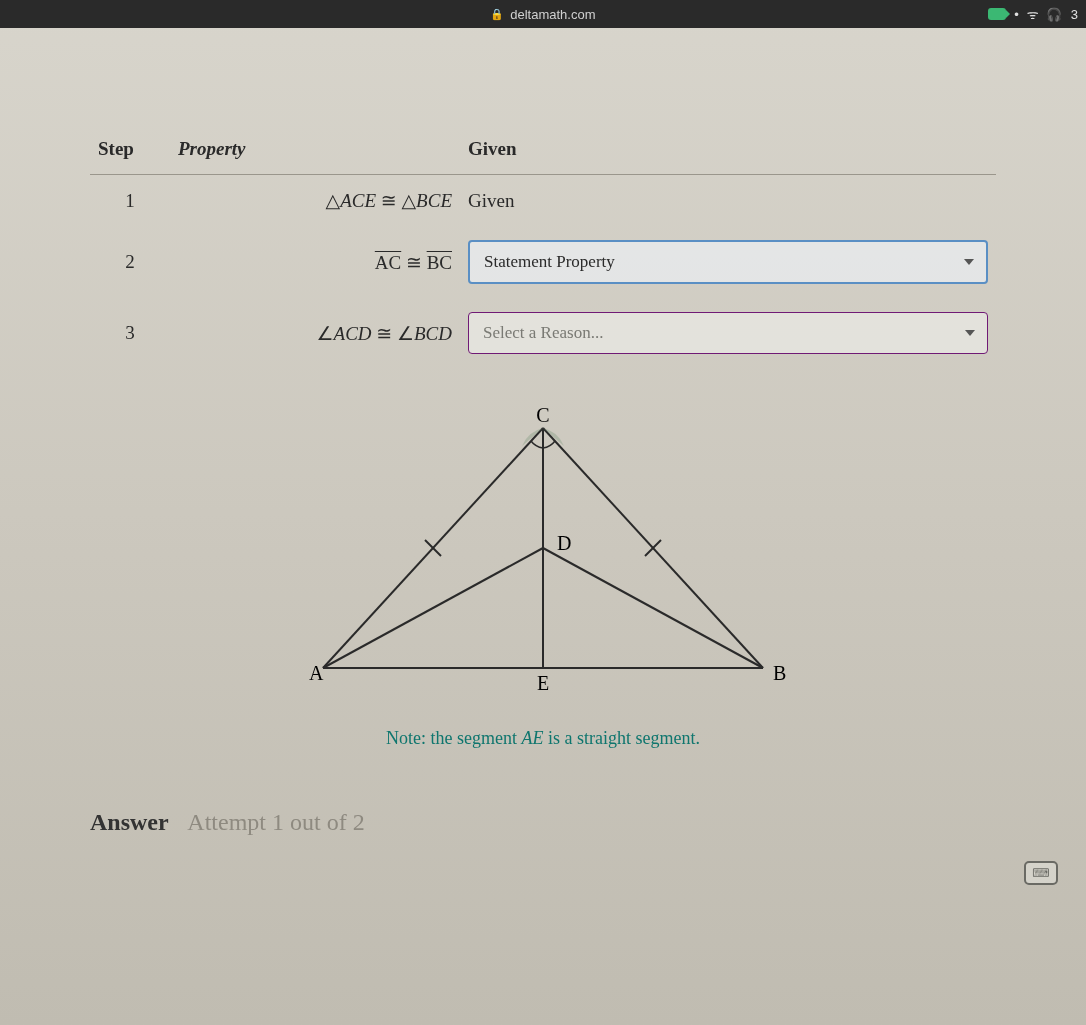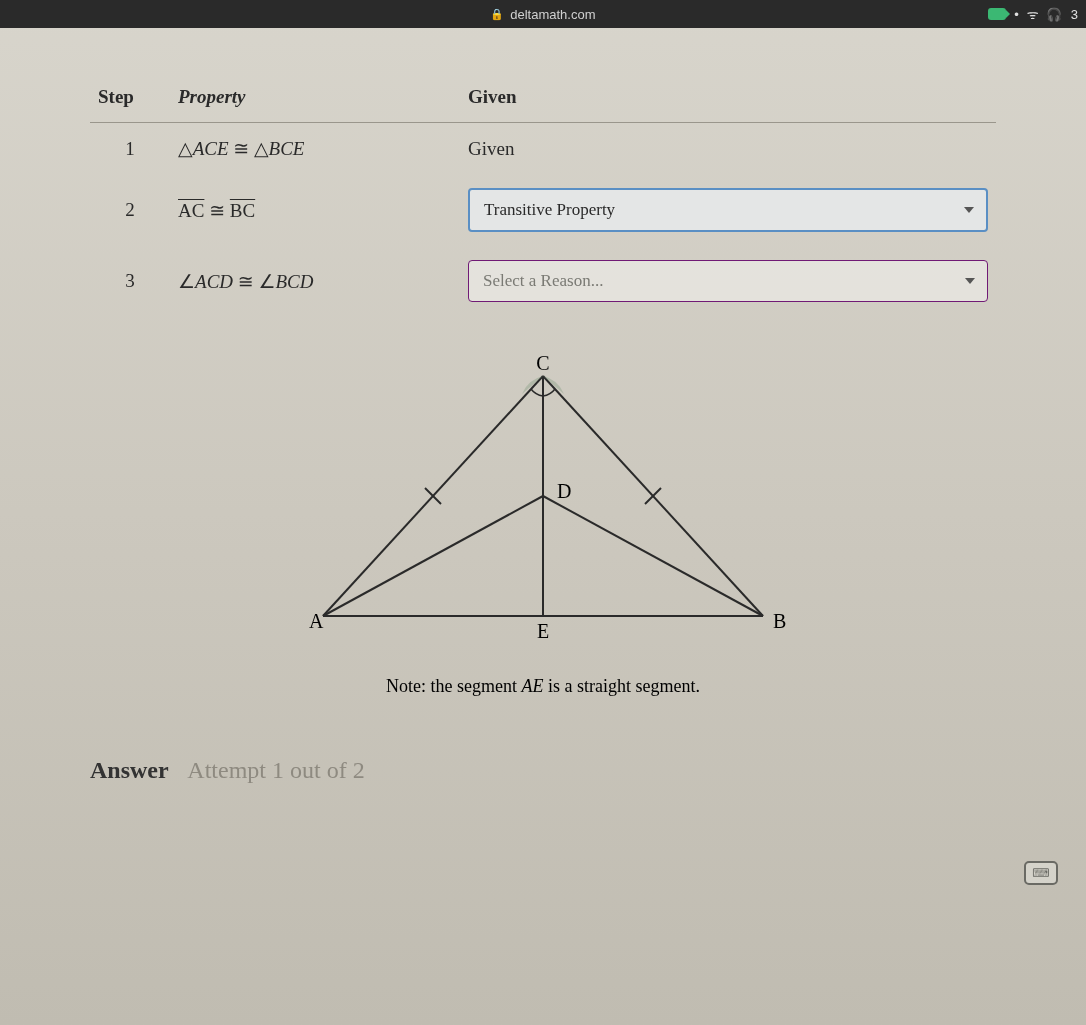--- a/index.html
+++ b/index.html
@@ -21,42 +21,42 @@
   font-size: 13px;
   font-family: -apple-system, sans-serif;
   position: relative;
 }
 .status-bar .url { display: flex; align-items: center; gap: 6px; }
 .status-bar .lock { font-size: 11px; }
 .status-bar .right { position: absolute; right: 8px; display: flex; gap: 8px; align-items: center; color:#e0e0e0; font-size:13px;}
 .camera-icon { width:18px; height:12px; background:#3bb873; border-radius:3px; position:relative; }
 .camera-icon:after { content:''; position:absolute; right:-4px; top:2px; border-left:4px solid #3bb873; border-top:4px solid transparent; border-bottom:4px solid transparent;}
 .content {
-  padding: 48px 90px 0 90px;
+  padding: 100px 90px 0 90px;
 }
 table.proof {
   width: 100%;
   border-collapse: collapse;
 }
 table.proof th {
   text-align: left;
   font-weight: bold;
   font-size: 19px;
   padding: 10px 8px 14px 8px;
   border-bottom: 1px solid #9a968c;
   color: #2a2a2a;
 }
 table.proof td {
   padding: 14px 8px;
   font-size: 19px;
   vertical-align: middle;
   color: #2a2a2a;
 }
 .step-col { width: 80px; text-align: center; }
-.stmt-col { width: 290px; text-align: left; font-family: 'Georgia', serif; font-style: italic; }
+.stmt-col { width: 290px; text-align: right; font-family: 'Georgia', serif; font-style: italic; }
 .stmt-col .math { font-style: normal; }
 .reason-col { }
 .overline { text-decoration: overline; }
 .dropdown {
   width: 100%;
   border: 1px solid #8aa5bd;
   border-radius: 4px;
   background: rgba(240,240,236,0.6);
   padding: 10px 34px 10px 14px;
   font-size: 17px;
@@ -65,21 +65,21 @@
   position: relative;
   cursor: pointer;
 }
 .dropdown.selected { border: 2px solid #5a8fc4; background: rgba(235,240,244,0.7); }
 .dropdown.placeholder { color: #7a7a74; border:1px solid #701a75; }
 .dropdown .caret {
   position: absolute; right: 12px; top: 50%; transform: translateY(-50%);
   width: 0; height: 0; border-left: 5px solid transparent; border-right: 5px solid transparent; border-top: 6px solid #555;
 }
 .figure-wrap { text-align: center; margin-top: 40px; }
-.note { text-align:center; font-size:18px; color:#000000; margin-top:30px; font-family: Georgia, serif;}
+.note { text-align:center; font-size:18px; color:#0f766e; margin-top:30px; font-family: Georgia, serif;}
 .note .math { font-style: italic; }
 .answer-row { margin-top: 60px; font-size:24px; color:#333; }
 .answer-row .lbl { font-weight:bold; margin-right:14px; }
 .answer-row .att { color:#8e8a80; }
 .submit-msg { margin-top:40px; font-size:22px; color:#2a2a2a; }
 .kbd-icon {
   position:absolute; right:28px; bottom:140px; width:34px; height:24px; border:2px solid #6a6a64; border-radius:5px; background:rgba(230,230,224,.5);
   display:flex; align-items:center; justify-content:center; font-size:12px; color:#6a6a64;
 }
 svg.tri { display:block; margin:0 auto; }
@@ -115,21 +115,21 @@
     <tr>
       <td class="step-col">1</td>
       <td class="stmt-col"><span class="math">△<i>ACE</i> ≅ △<i>BCE</i></span></td>
       <td class="reason-col">Given</td>
     </tr>
     <tr>
       <td class="step-col">2</td>
       <td class="stmt-col"><span class="math"><span class="overline">AC</span> ≅ <span class="overline">BC</span></span></td>
       <td class="reason-col">
         <div class="dropdown selected">
-          <span>Transitive Property</span>
+          <span>Statement Property</span>
           <span class="caret"></span>
         </div>
       </td>
     </tr>
     <tr>
       <td class="step-col">3</td>
       <td class="stmt-col"><span class="math">∠<i>ACD</i> ≅ ∠<i>BCD</i></span></td>
       <td class="reason-col">
         <div class="dropdown placeholder">
           <span>Select a Reason...</span>

